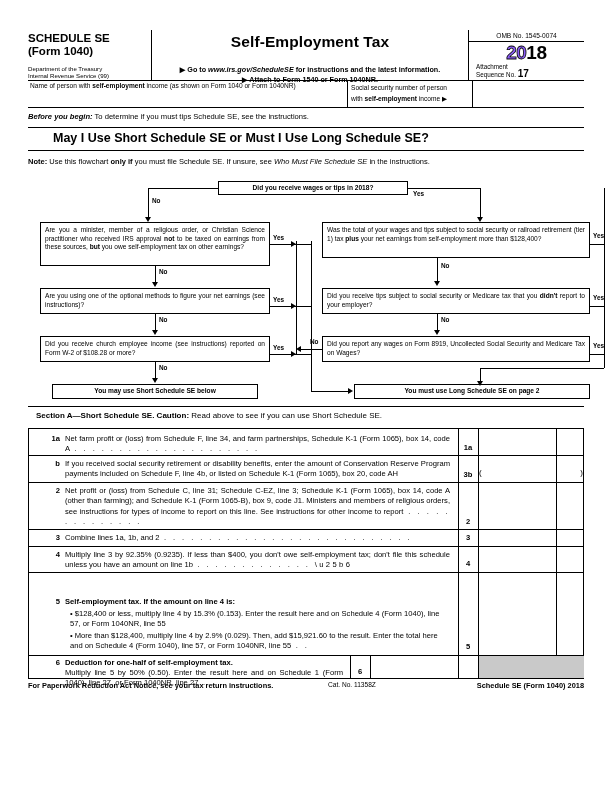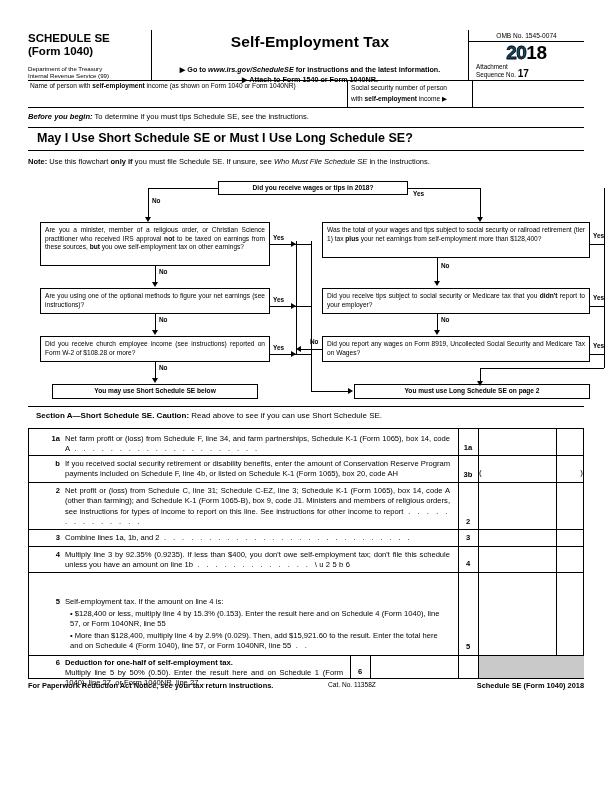--- a/index.html
+++ b/index.html
@@ -51,21 +51,21 @@
   .goto-line i { font-style: italic; }
   .hdr-right {
     left: 468px; top: 30px; width: 116px; height: 50px;
     border-left: 1px solid #000; box-sizing: border-box;
     text-align: center;
   }
   .omb { font-size: 6.6px; padding-top: 2px; }
   .omb-div { border-top: 1px solid #000; margin-top: 2px; }
   .yr { margin-top: 1px; line-height: 1; }
   .yr .y1 {
-    font-size: 19px; font-weight: bold; color: #0c4a6e;
+    font-size: 19px; font-weight: bold; color: #8b5cf6;
     -webkit-text-stroke: 0.8px #000;
     letter-spacing: -0.5px;
   }
   .yr .y2 { font-size: 19px; font-weight: bold; letter-spacing: -0.3px; text-align: right; }
   .attach {
     font-size: 6.3px; line-height: 7.3px; text-align: left;
     padding-left: 7px; margin-top: 1px;
   }
   .attach .num { font-size: 10px; font-weight: bold; }
 
@@ -89,21 +89,21 @@
   .beforeyou {
     left: 28px; top: 112px; width: 556px;
     font-size: 7.6px;
   }
   .beforeyou b { font-style: italic; }
   .rule-thick {
     left: 28px; top: 127px; width: 556px; height: 0;
     border-top: 1.4px solid #000;
   }
   .sec-head {
-    left: 12px; top: 131px; font-size: 12.5px; font-weight: bold; padding-left: 25px;
+    left: 28px; top: 131px; font-size: 12.5px; font-weight: bold; padding-left: 25px;
   }
   .rule-thin {
     left: 28px; top: 150px; width: 556px; height: 0;
     border-top: 0.8px solid #000;
   }
   .note-line {
     left: 28px; top: 157px; width: 556px; font-size: 7.5px;
   }
   .note-line i { font-style: italic; }
 
@@ -383,21 +383,21 @@
 
   <div class="abs lnum" style="left:38px; top:550px; width:22px;">4</div>
   <div class="abs ltext" style="left:65px; top:550px; width:385px;">
     <span>Multiply line 3 by 92.35% (0.9235). If less than $400, you don't owe self-employment tax; don't file this schedule unless you have an amount on line 1b</span><span class="dots"> . . . . . . . . . . . . . \u25b6</span>
   </div>
   <div class="abs boxnum" style="left:458px; top:559px; width:20px;">4</div>
   <div class="abs" style="left:479px; top:548px; width:76px; height:23px;"><span></span></div>
   <div class="abs" style="left:557px; top:548px; width:26px; height:23px;"></div>
 
   <div class="abs lnum" style="left:38px; top:597px; width:22px;">5</div>
-  <div class="abs ltext" style="left:65px; top:597px; width:385px; text-align:left;">
+  <div class="abs ltext" style="left:65px; top:597px; width:385px; text-align:left;font-weight:bold;">
     <span>Self-employment tax. If the amount on line 4 is:</span>
   </div>
   <div class="abs ltext" style="left:70px; top:609px; width:380px; text-align:left;">
     <span>• $128,400 or less, multiply line 4 by 15.3% (0.153). Enter the result here and on Schedule 4 (Form 1040), line 57, or Form 1040NR, line 55</span>
   </div>
   <div class="abs ltext" style="left:70px; top:631px; width:380px; text-align:left;">
     <span>• More than $128,400, multiply line 4 by 2.9% (0.029). Then, add $15,921.60 to the result. Enter the total here and on Schedule 4 (Form 1040), line 57, or Form 1040NR, line 55</span><span class="dots"> . .</span>
   </div>
   <div class="abs boxnum" style="left:458px; top:642px; width:20px;">5</div>
   <div class="abs" style="left:479px; top:574px; width:76px; height:80px;"><span></span></div>

